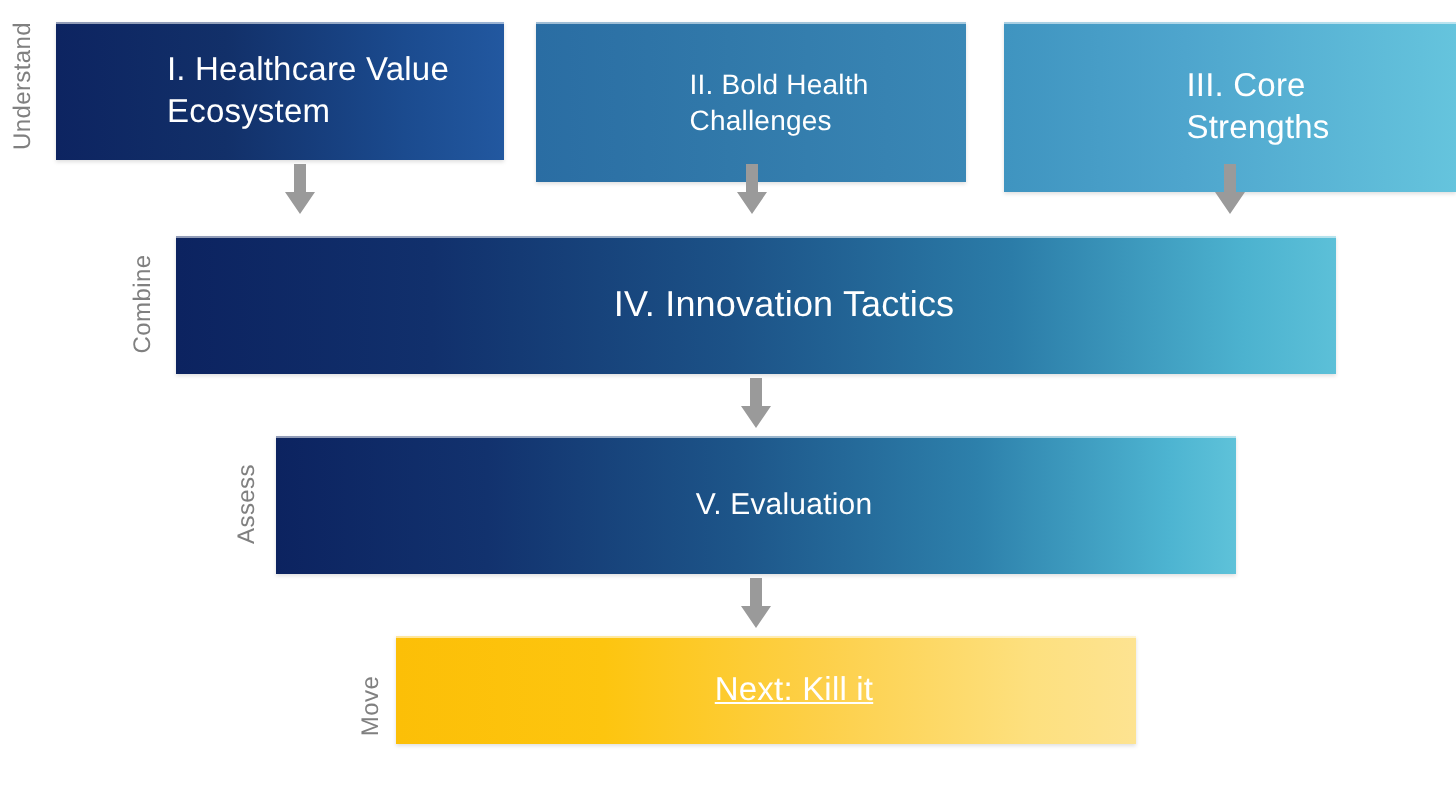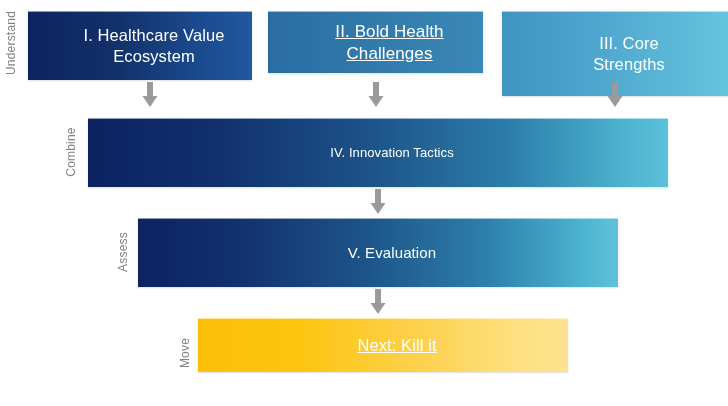--- a/index.html
+++ b/index.html
@@ -22,55 +22,53 @@
   }
 
   
   .bar {
     position: absolute;
     display: flex;
     align-items: center;
     justify-content: center;
     box-sizing: border-box;
     color: #ffffff;
-    text-align: center;
     line-height: 1.28;
     letter-spacing: 0.1px;
     border-top: 1px solid rgba(255,255,255,0.55);
     box-shadow: 0 1px 2px rgba(0,0,0,0.13);
     padding-left: 28px;
   }
   .bar-label {
     display: block;
     padding: 0 10px;
     white-space: pre-line;
   }
 
   
   .bar-1 {
     left: 28px;  top: 11px;  width: 224px;  height: 69px;
     font-size: 16.5px;
     background: linear-gradient(to right, #0d2461 0%, #123069 38%, #1b4b8f 78%, #2258a0 100%);
   }
   .bar-2 {
-    left: 268px; top: 11px;  width: 215px;  height: 62px;
-    font-size: 17px;
+    left: 268px; top: 11px;  width: 215px;  height: 80px;
+    font-size: 14px;
     background: linear-gradient(to right, #2a6da3 0%, #3179aa 45%, #3a88b6 100%);
-    text-decoration: underline;
   }
   .bar-3 {
     left: 502px; top: 11px;  width: 226px;  height: 85px;
     font-size: 16.5px;
     background: linear-gradient(to right, #3f94c0 0%, #4ea5cd 40%, #65c4dd 100%);
   }
 
   
   .bar-4 {
     left: 88px;  top: 118px; width: 580px;  height: 69px;
-    font-size: 13px;
+    font-size: 18px;
     background: linear-gradient(to right, #0c2360 0%, #11306c 22%, #1c5287 48%, #2b7ca8 72%, #4cb2cf 92%, #5cc0d8 100%);
   }
 
   
   .bar-5 {
     left: 138px; top: 218px; width: 480px;  height: 69px;
     font-size: 15px;
     background: linear-gradient(to right, #0c2360 0%, #12326e 22%, #1d5589 48%, #2d80ab 73%, #4db4d1 93%, #5ec2d9 100%);
   }
 

